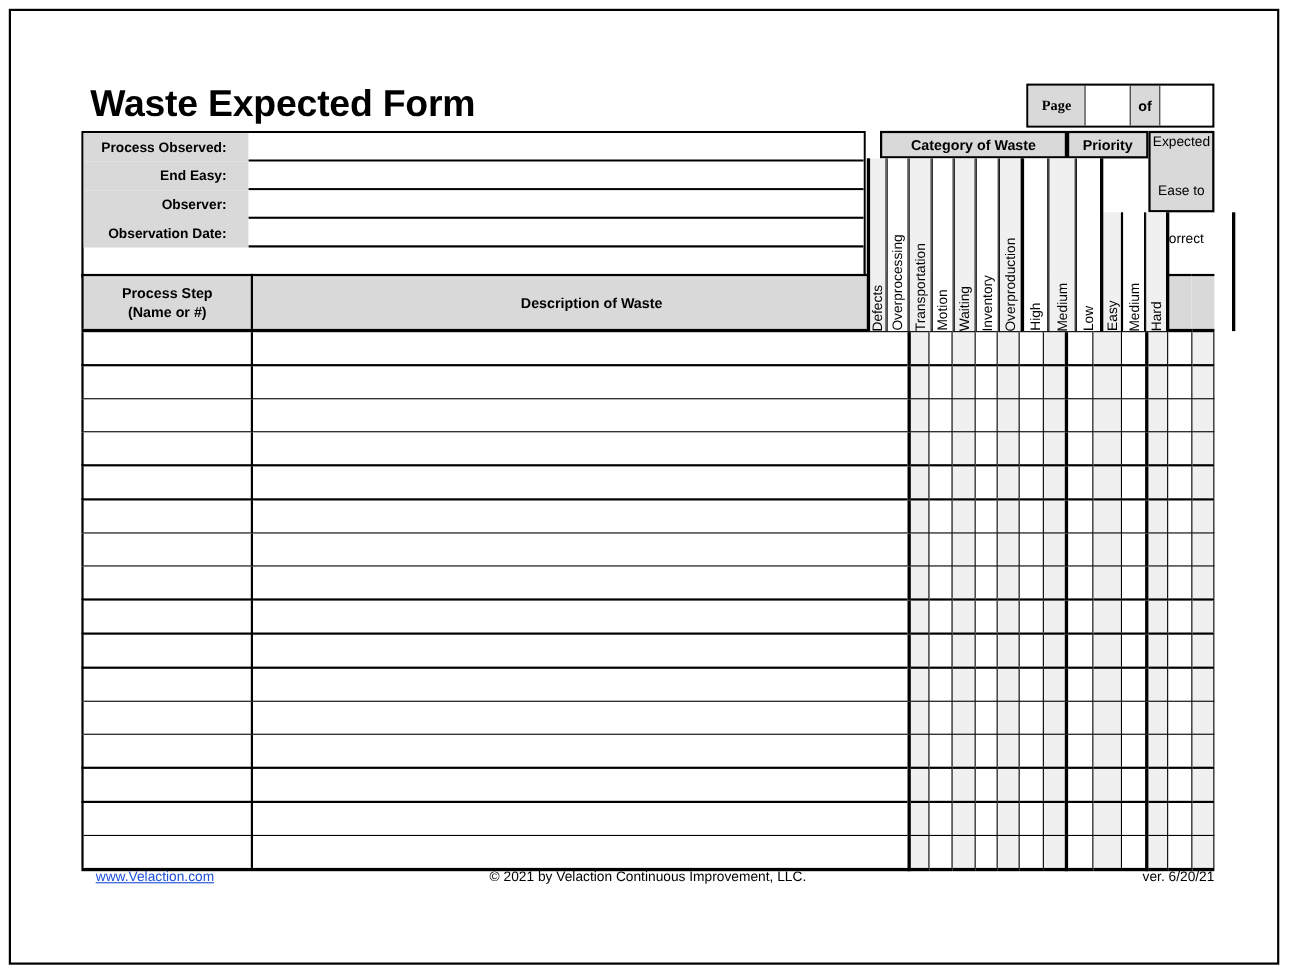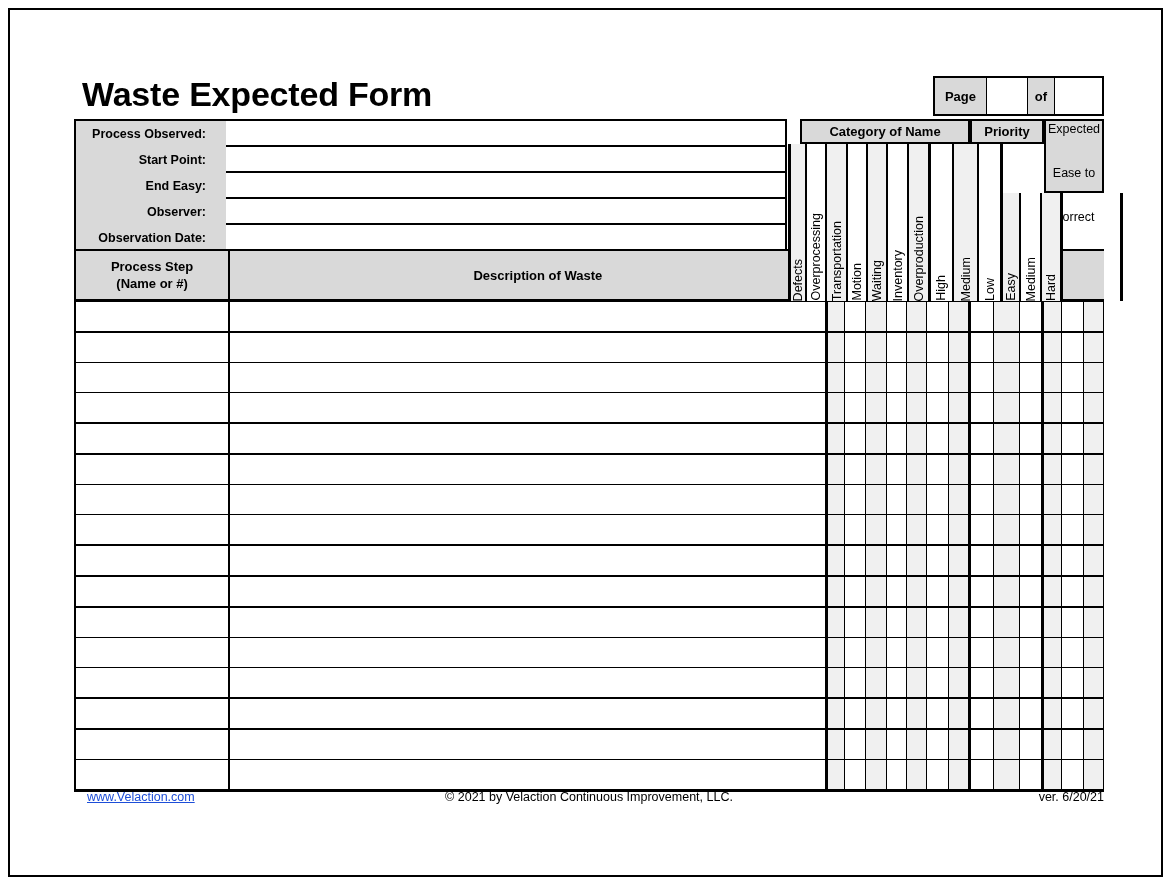--- a/index.html
+++ b/index.html
@@ -58,21 +58,21 @@
     box-sizing: border-box;
     display: flex;
     align-items: center;
     justify-content: center;
     font-size: 13px;
     font-weight: bold;
     height: 100%;
   }
   .pb-label { background: #d9d9d9; }
   .pb-blank { background: #ffffff; }
-  #pb-page  { width: 52px; border-right: 1.5px solid #000; }
+  #pb-page  { width: 52px; border-right: 1.5px solid #000; font-family: Liberation Serif, serif; }
   #pb-v1    { width: 41px; border-right: 1.5px solid #000; }
   #pb-of    { width: 27px; border-right: 1.5px solid #000; }
   #pb-v2    { width: 47px; }
 
   
   #infoblock {
     position: absolute;
     left: 74px;
     top: 119px;
     width: 713px;
@@ -287,42 +287,38 @@
   <div id="pagebox">
     <div id="pb-page" class="cell pb-label">Page</div>
     <div id="pb-v1" class="cell pb-blank"></div>
     <div id="pb-of" class="cell pb-label">of</div>
     <div id="pb-v2" class="cell pb-blank"></div>
   </div>
 
   <div id="infoblock">
     <div class="info-row">
       <div class="info-label">Process Observed:</div>
-      <div class="info-value"></div>
-    </div>
-    <div class="info-row">
-      <div class="info-label">Start Point:</div>
       <div class="info-value"></div>
     </div>
     <div class="info-row">
       <div class="info-label">End Easy:</div>
       <div class="info-value"></div>
     </div>
     <div class="info-row">
       <div class="info-label">Observer:</div>
       <div class="info-value"></div>
     </div>
     <div class="info-row">
       <div class="info-label">Observation Date:</div>
       <div class="info-value"></div>
     </div>
   </div>
 
   <div id="rightheaders">
-    <div id="band-category" class="hdr-band">Category of Name</div>
+    <div id="band-category" class="hdr-band">Category of Waste</div>
     <div id="band-priority" class="hdr-band">Priority</div>
     <div id="band-ease" class="hdr-band">
       <span>Expected</span>
       <span>Ease to</span>
       <span>Correct</span>
     </div>
   </div>
 
   <table id="maintable">
     <thead>

